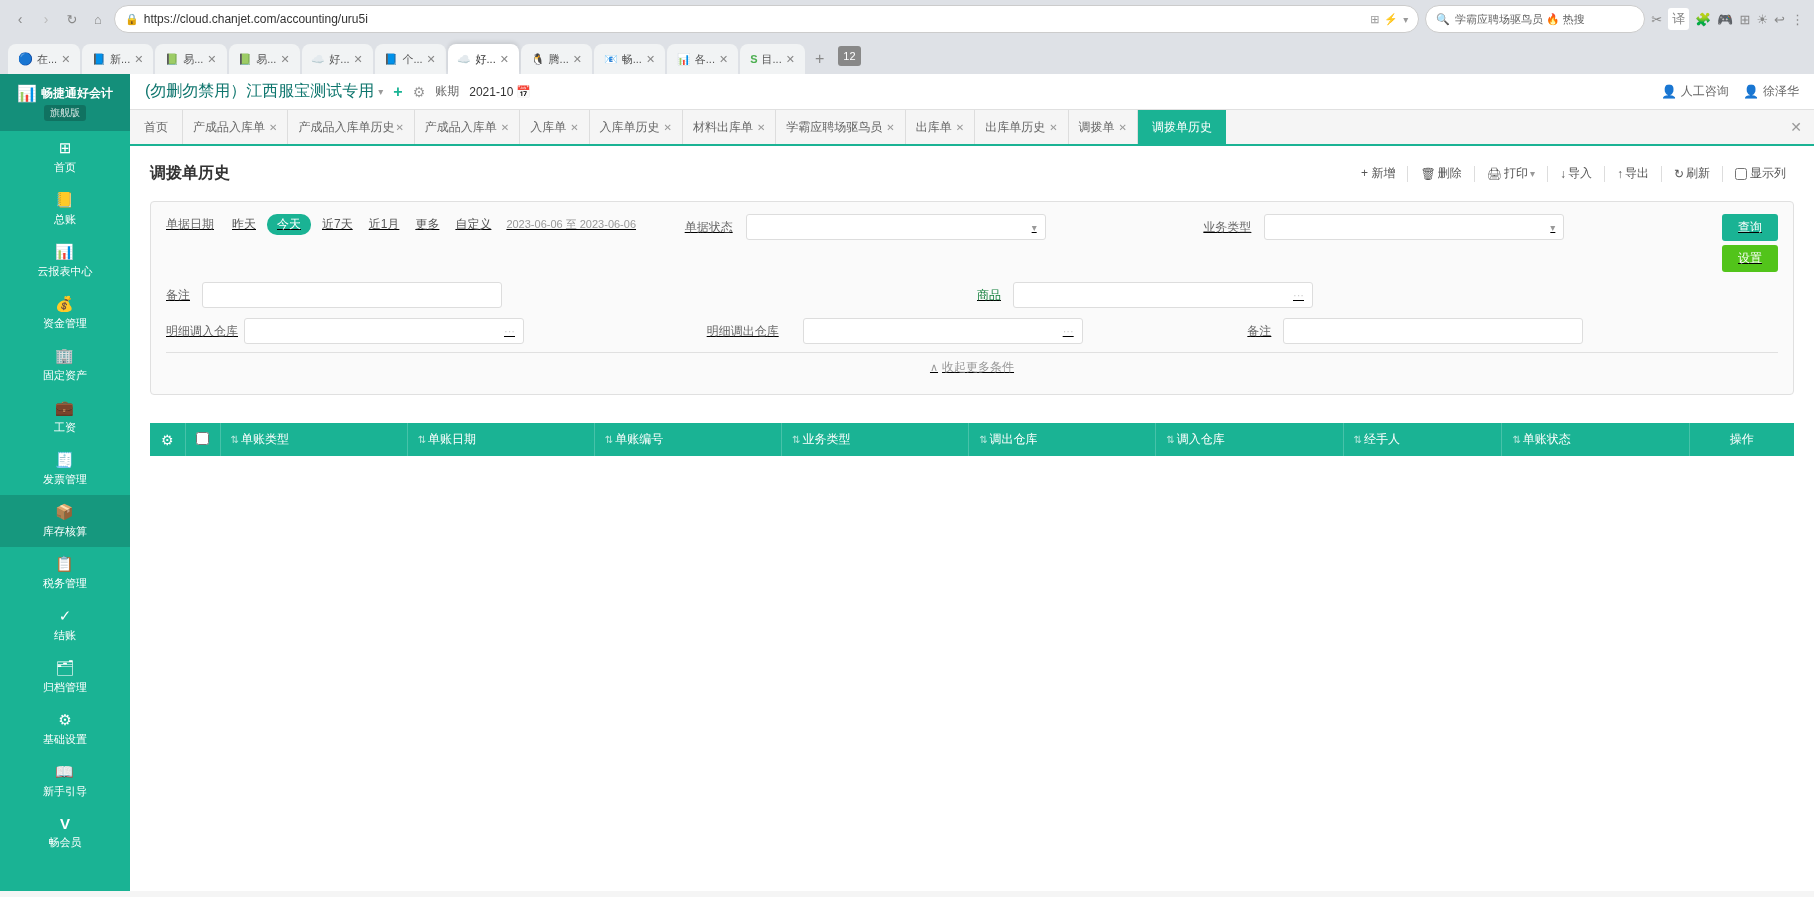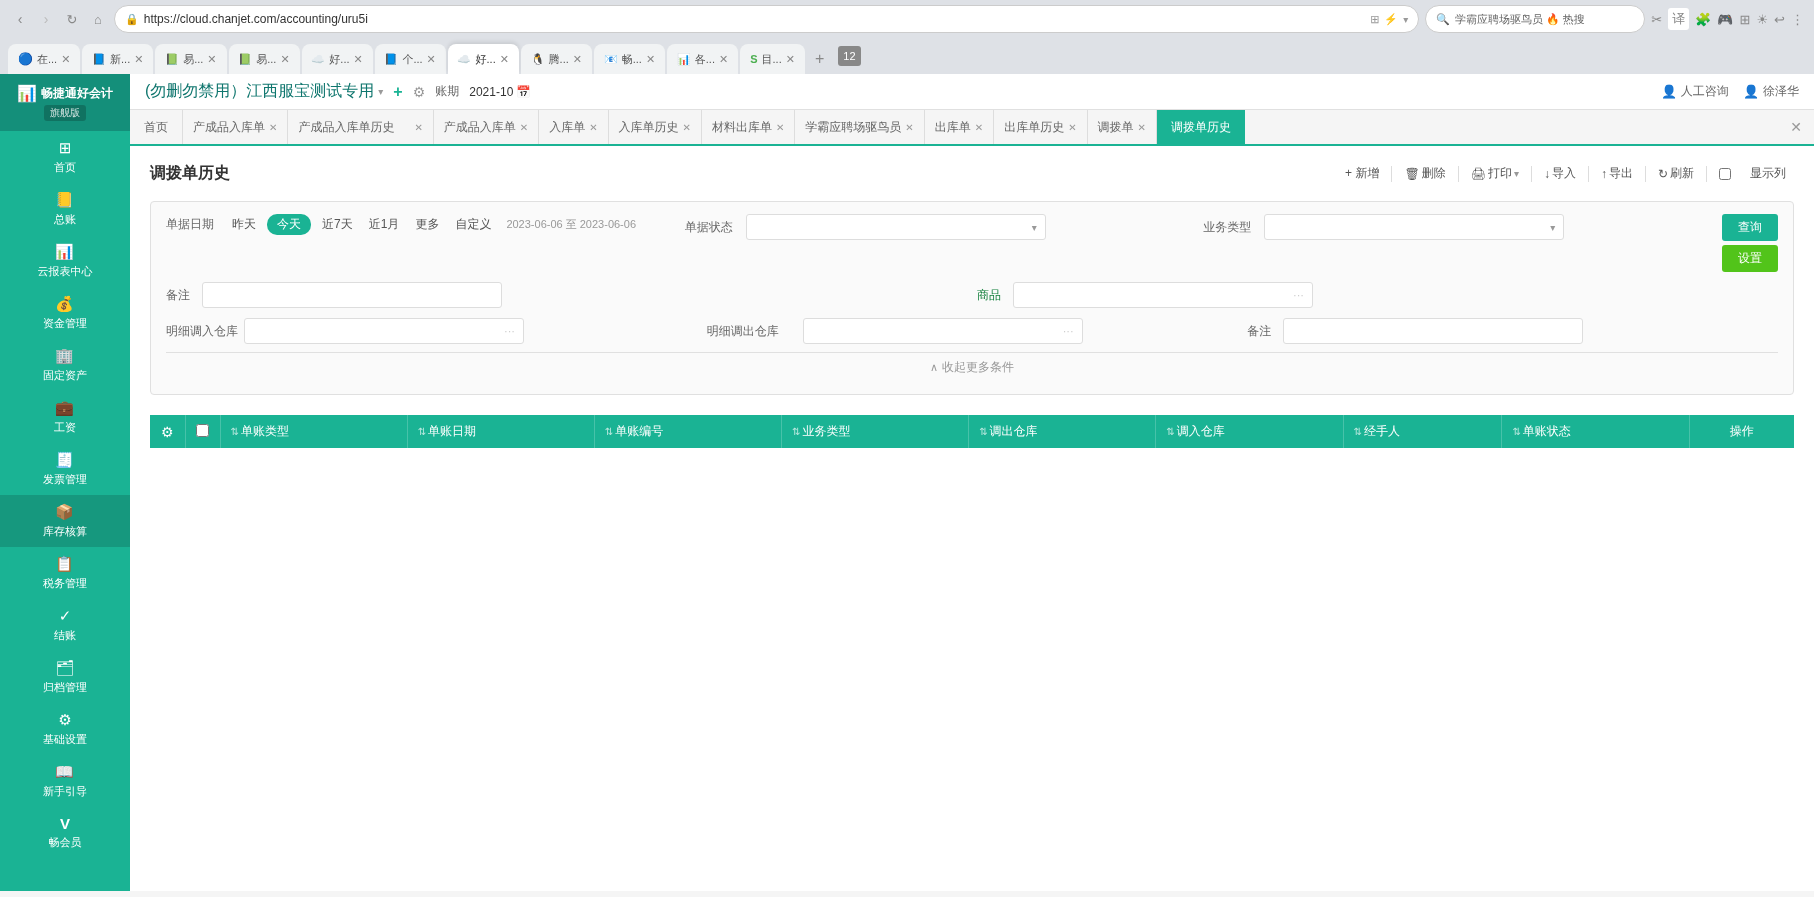--- a/index.html
+++ b/index.html
@@ -195,21 +195,21 @@
     </div>
 
     <div style="height:36px; background:#f5f5f5; display:flex; align-items:center; border-bottom:2px solid #1ab394; overflow:hidden; flex-shrink:0;">
       <div style="height:36px; display:flex; align-items:center; padding:0 14px; font-size:12px; color:#666; cursor:pointer; white-space:nowrap; border-right:1px solid #ddd; background:#f5f5f5;">
         <span>首页</span>
       </div>
       <div style="height:36px; display:flex; align-items:center; padding:0 10px; font-size:12px; color:#666; cursor:pointer; white-space:nowrap; border-right:1px solid #ddd; background:#f5f5f5; gap:4px;">
         <span>产成品入库单</span>
         <span style="font-size:10px; color:#999;">✕</span>
       </div>
-      <div style="height:36px; display:flex; align-items:center; padding:0 10px; font-size:12px; color:#666; cursor:pointer; white-space:nowrap; border-right:1px solid #ddd; background:#f5f5f5; gap:20px;">
+      <div style="height:36px; display:flex; align-items:center; padding:0 10px; font-size:12px; color:#666; cursor:pointer; white-space:nowrap; border-right:1px solid #ddd; background:#f5f5f5; gap:1px;">
         <span>产成品入库单历史</span>
         <span style="font-size:10px; color:#999;">✕</span>
       </div>
       <div style="height:36px; display:flex; align-items:center; padding:0 10px; font-size:12px; color:#666; cursor:pointer; white-space:nowrap; border-right:1px solid #ddd; background:#f5f5f5; gap:4px;">
         <span>产成品入库单</span>
         <span style="font-size:10px; color:#999;">✕</span>
       </div>
       <div style="height:36px; display:flex; align-items:center; padding:0 10px; font-size:12px; color:#666; cursor:pointer; white-space:nowrap; border-right:1px solid #ddd; background:#f5f5f5; gap:4px;">
         <span>入库单</span>
         <span style="font-size:10px; color:#999;">✕</span>
@@ -270,28 +270,28 @@
           <button style="background:none; border:none; color:#555; font-size:12px; cursor:pointer; padding:4px 8px; display:flex; align-items:center; gap:2px;">
             <span style="font-size:12px;">↑</span>
             <span>导出</span>
           </button>
           <div style="width:1px; height:16px; background:#ddd;"></div>
           <button style="background:none; border:none; color:#555; font-size:12px; cursor:pointer; padding:4px 8px; display:flex; align-items:center; gap:2px;">
             <span style="font-size:12px;">↻</span>
             <span>刷新</span>
           </button>
           <div style="width:1px; height:16px; background:#ddd;"></div>
-          <label style="font-size:12px; color:#555; cursor:pointer; display:flex; align-items:center; gap:19px; padding:4px 8px;">
+          <label style="font-size:12px; color:#555; cursor:pointer; display:flex; align-items:center; gap:3px; padding:4px 8px;">
             <input type="checkbox" style="width: 12px; height: 12px;">
             <span>显示列</span>
           </label>
         </div>
       </div>
 
-      <div style="border:1px solid #e0e0e0; border-radius:4px; padding:12px 15px; margin-bottom:20px; background:#fafafa;">
+      <div style="border:1px solid #e0e0e0; border-radius:4px; padding:12px 15px; margin-bottom:28px; background:#fafafa;text-decoration:underline;">
 
         <div style="display:flex; align-items:flex-start; gap:10px; margin-bottom:10px;">
           <div style="display:flex; align-items:center; gap:6px; flex:1;">
             <span style="font-size:12px; color:#666; white-space:nowrap; min-width:55px;">单据日期</span>
             <span style="font-size:12px; color:#555; cursor:pointer; padding:2px 5px;">昨天</span>
             <span style="font-size:12px; color:#fff; cursor:pointer; padding:2px 10px; background:#1ab394; border-radius:10px;">今天</span>
             <span style="font-size:12px; color:#555; cursor:pointer; padding:2px 5px;">近7天</span>
             <span style="font-size:12px; color:#555; cursor:pointer; padding:2px 5px;">近1月</span>
             <span style="font-size:12px; color:#555; cursor:pointer; padding:2px 5px;">更多</span>
             <span style="font-size:12px; color:#555; cursor:pointer; padding:2px 5px;">自定义</span>

